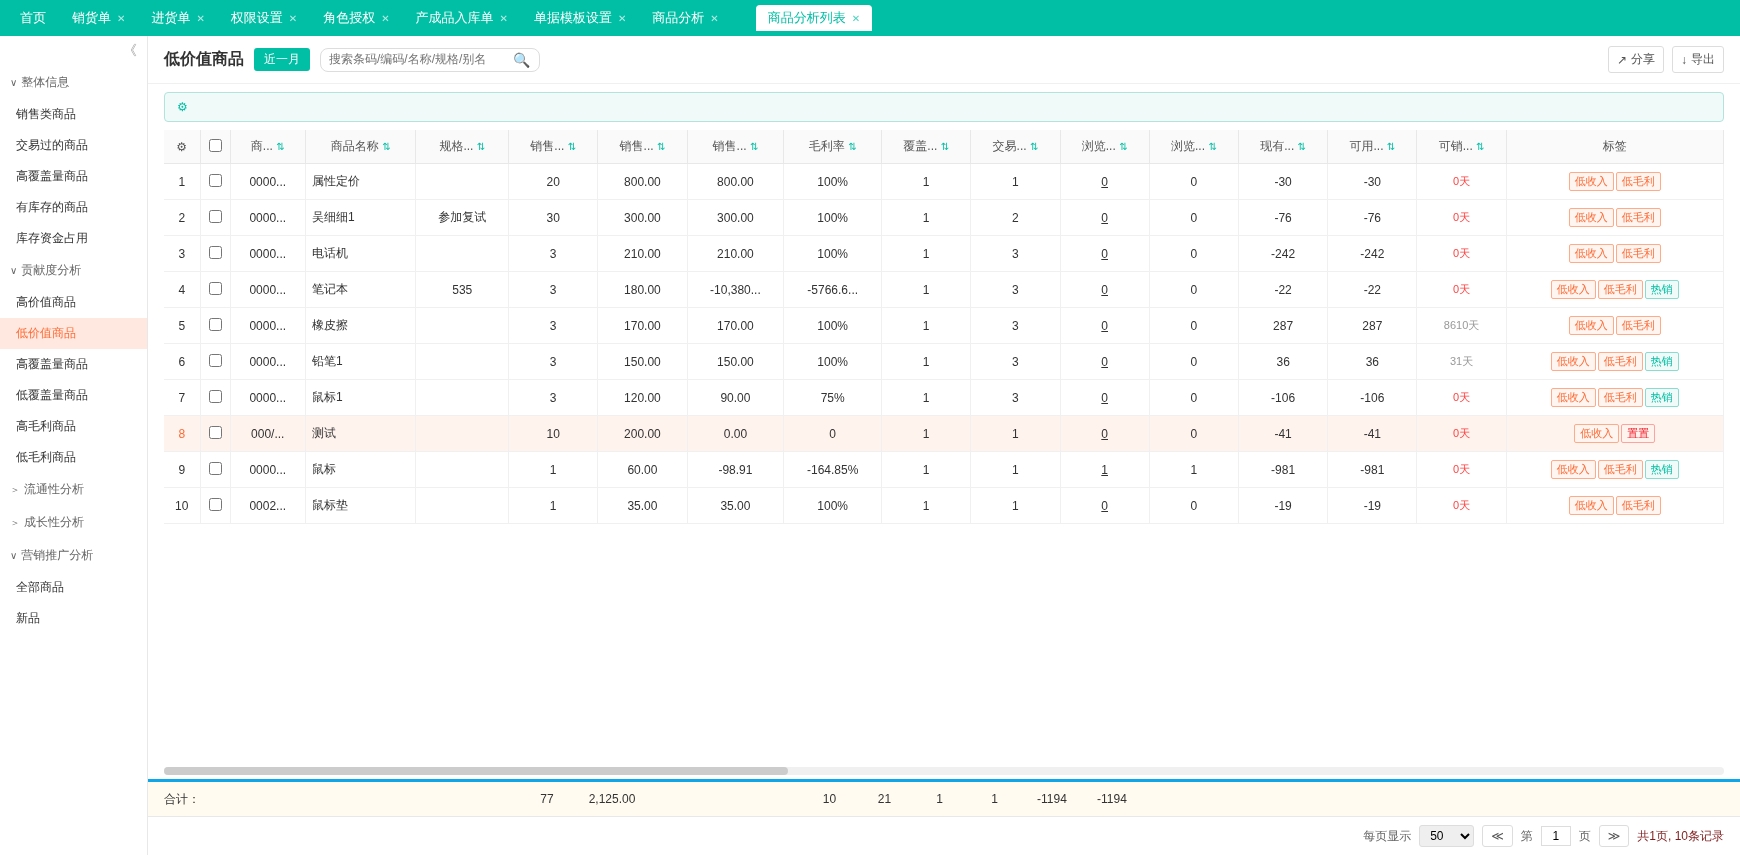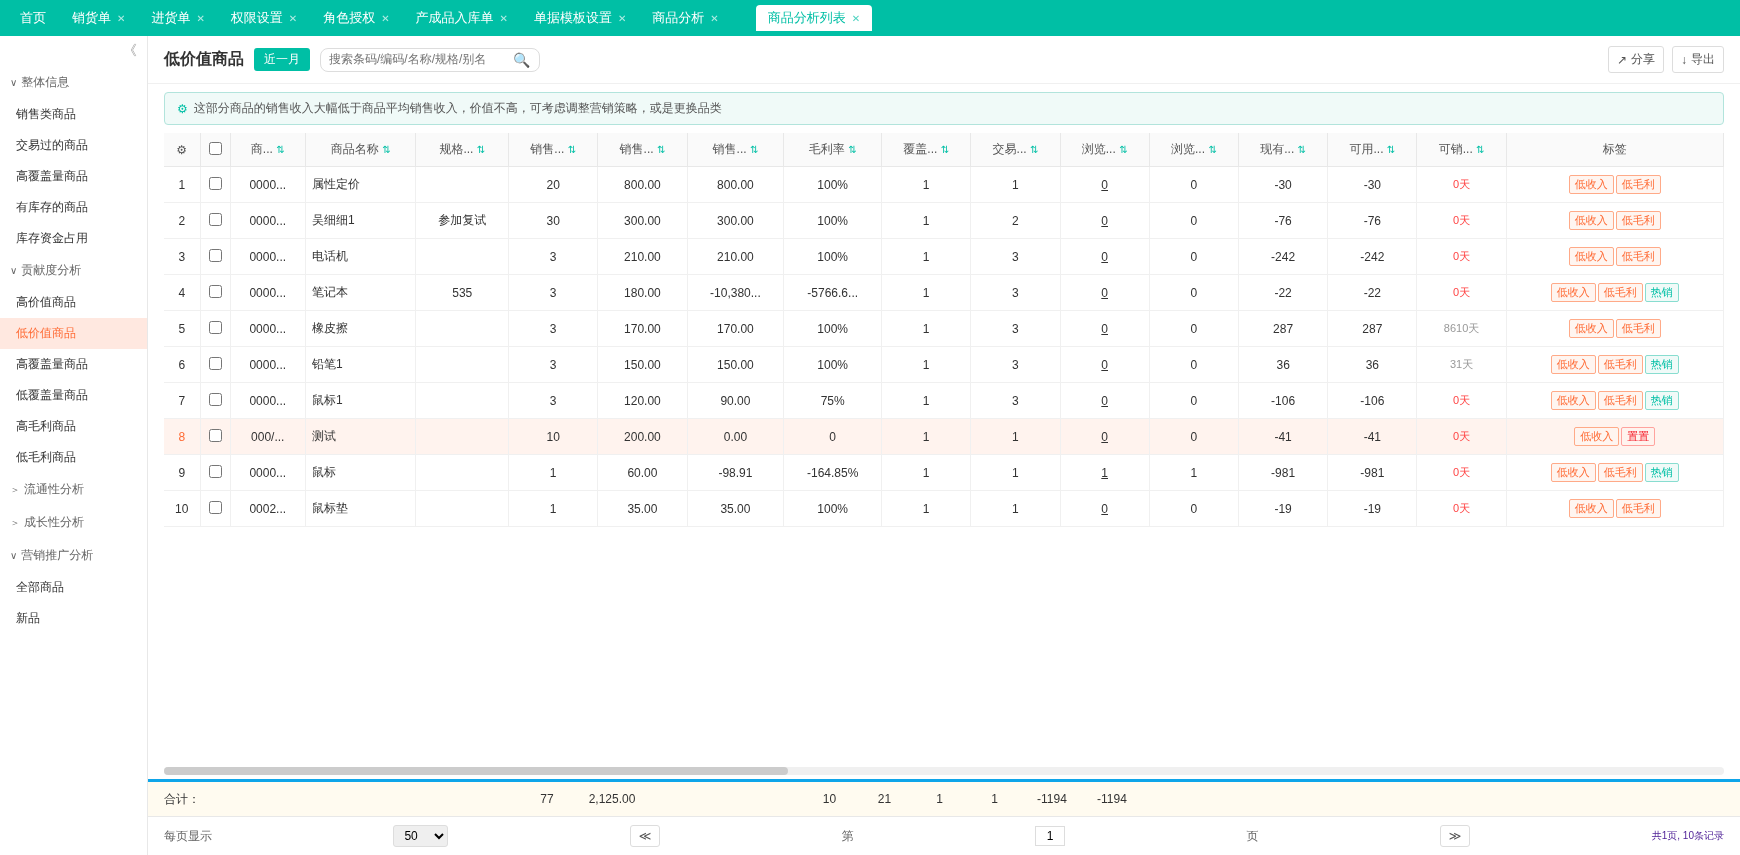--- a/index.html
+++ b/index.html
@@ -58,26 +58,26 @@
     .col-check { width: 30px; }
     .text-left { text-align: left; }
     
     
     .table-footer { background: #fffbf0; border-top: 3px solid #0ea5e9; padding: 8px 16px; display: flex; align-items: center; }
     .footer-label { font-weight: 500; color: #333; margin-right: 16px; }
     .footer-cells { display: flex; gap: 0; flex: 1; }
     .footer-cell { text-align: center; font-size: 12px; color: #333; padding: 2px 6px; }
     
     
-    .pagination-bar { display: flex; align-items: center; justify-content: space-between; padding: 8px 16px; border-top: 1px solid #e8e8e8; gap: 8px; background: #fff; }
+    .pagination-bar { display: flex; align-items: center; justify-content: flex-end; padding: 8px 16px; border-top: 1px solid #e8e8e8; gap: 8px; background: #fff; }
     .page-size-label { color: #666; }
     .page-size-select { border: 1px solid #ddd; padding: 2px 6px; border-radius: 3px; font-size: 12px; }
     .page-btn { border: 1px solid #ddd; background: #fff; padding: 3px 8px; border-radius: 3px; cursor: pointer; font-size: 12px; color: #555; }
     .page-info { color: #666; font-size: 12px; }
-    .page-total { color: #4c1d95; font-size: 10px; }
+    .page-total { color: #7f1d1d; font-size: 12px; }
     
     
     .scroll-bar { height: 8px; background: #f0f0f0; margin: 0 16px 4px; border-radius: 4px; }
     .scroll-thumb { height: 8px; width: 40%; background: #ccc; border-radius: 4px; }
     
     
     input[type="checkbox"] { cursor: pointer; accent-color: #00bfa5; }
     
     .sidebar-collapse-btn { padding: 6px 10px; cursor: pointer; color: #999; font-size: 14px; text-align: right; }
     
@@ -192,21 +192,20 @@
         </button>
         <button class="action-btn">
           <span>↓</span>
           <span>导出</span>
         </button>
       </div>
     </div>
 
     <div class="notice-bar">
       <span class="notice-icon">⚙</span>
-      <span>这部分商品的销售收入大幅低于商品平均销售收入，价值不高，可考虑调整营销策略，或是更换品类</span>
     </div>
 
     <div class="table-wrapper">
       <table>
         <thead>
           <tr>
             <th class="settings-col">⚙</th>
             <th class="col-check"><input type="checkbox" style=""></th>
             <th><span>商...</span> <span class="sort-icon">⇅</span></th>
             <th><span>商品名称</span> <span class="sort-icon">⇅</span></th>

